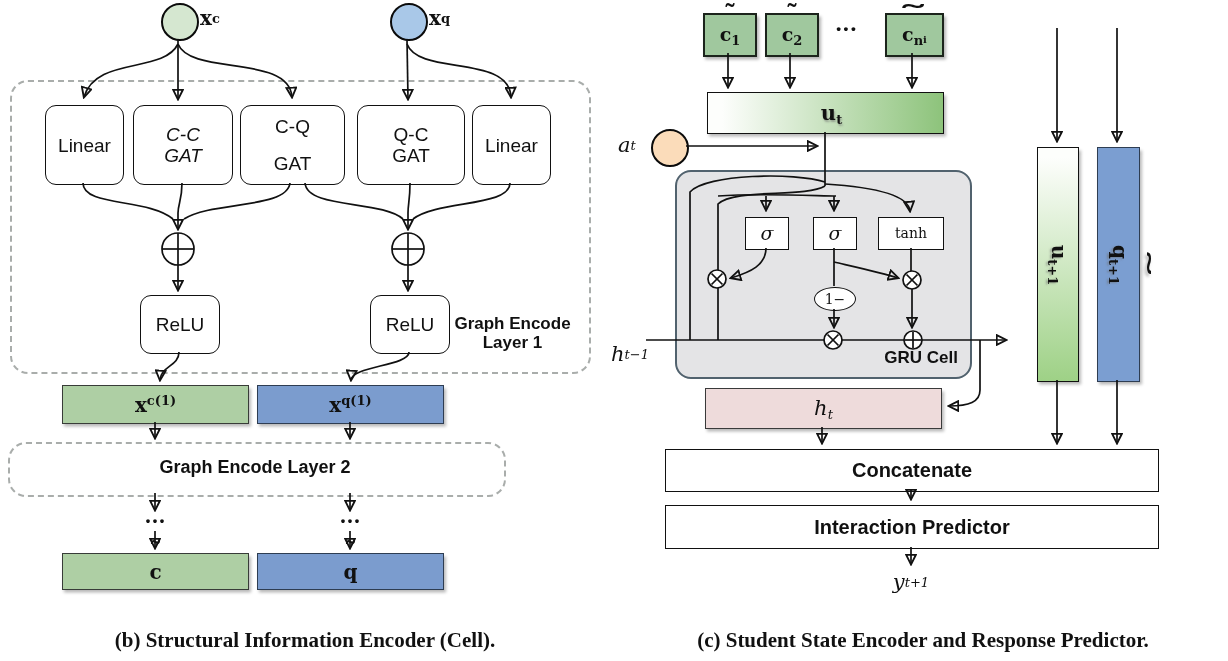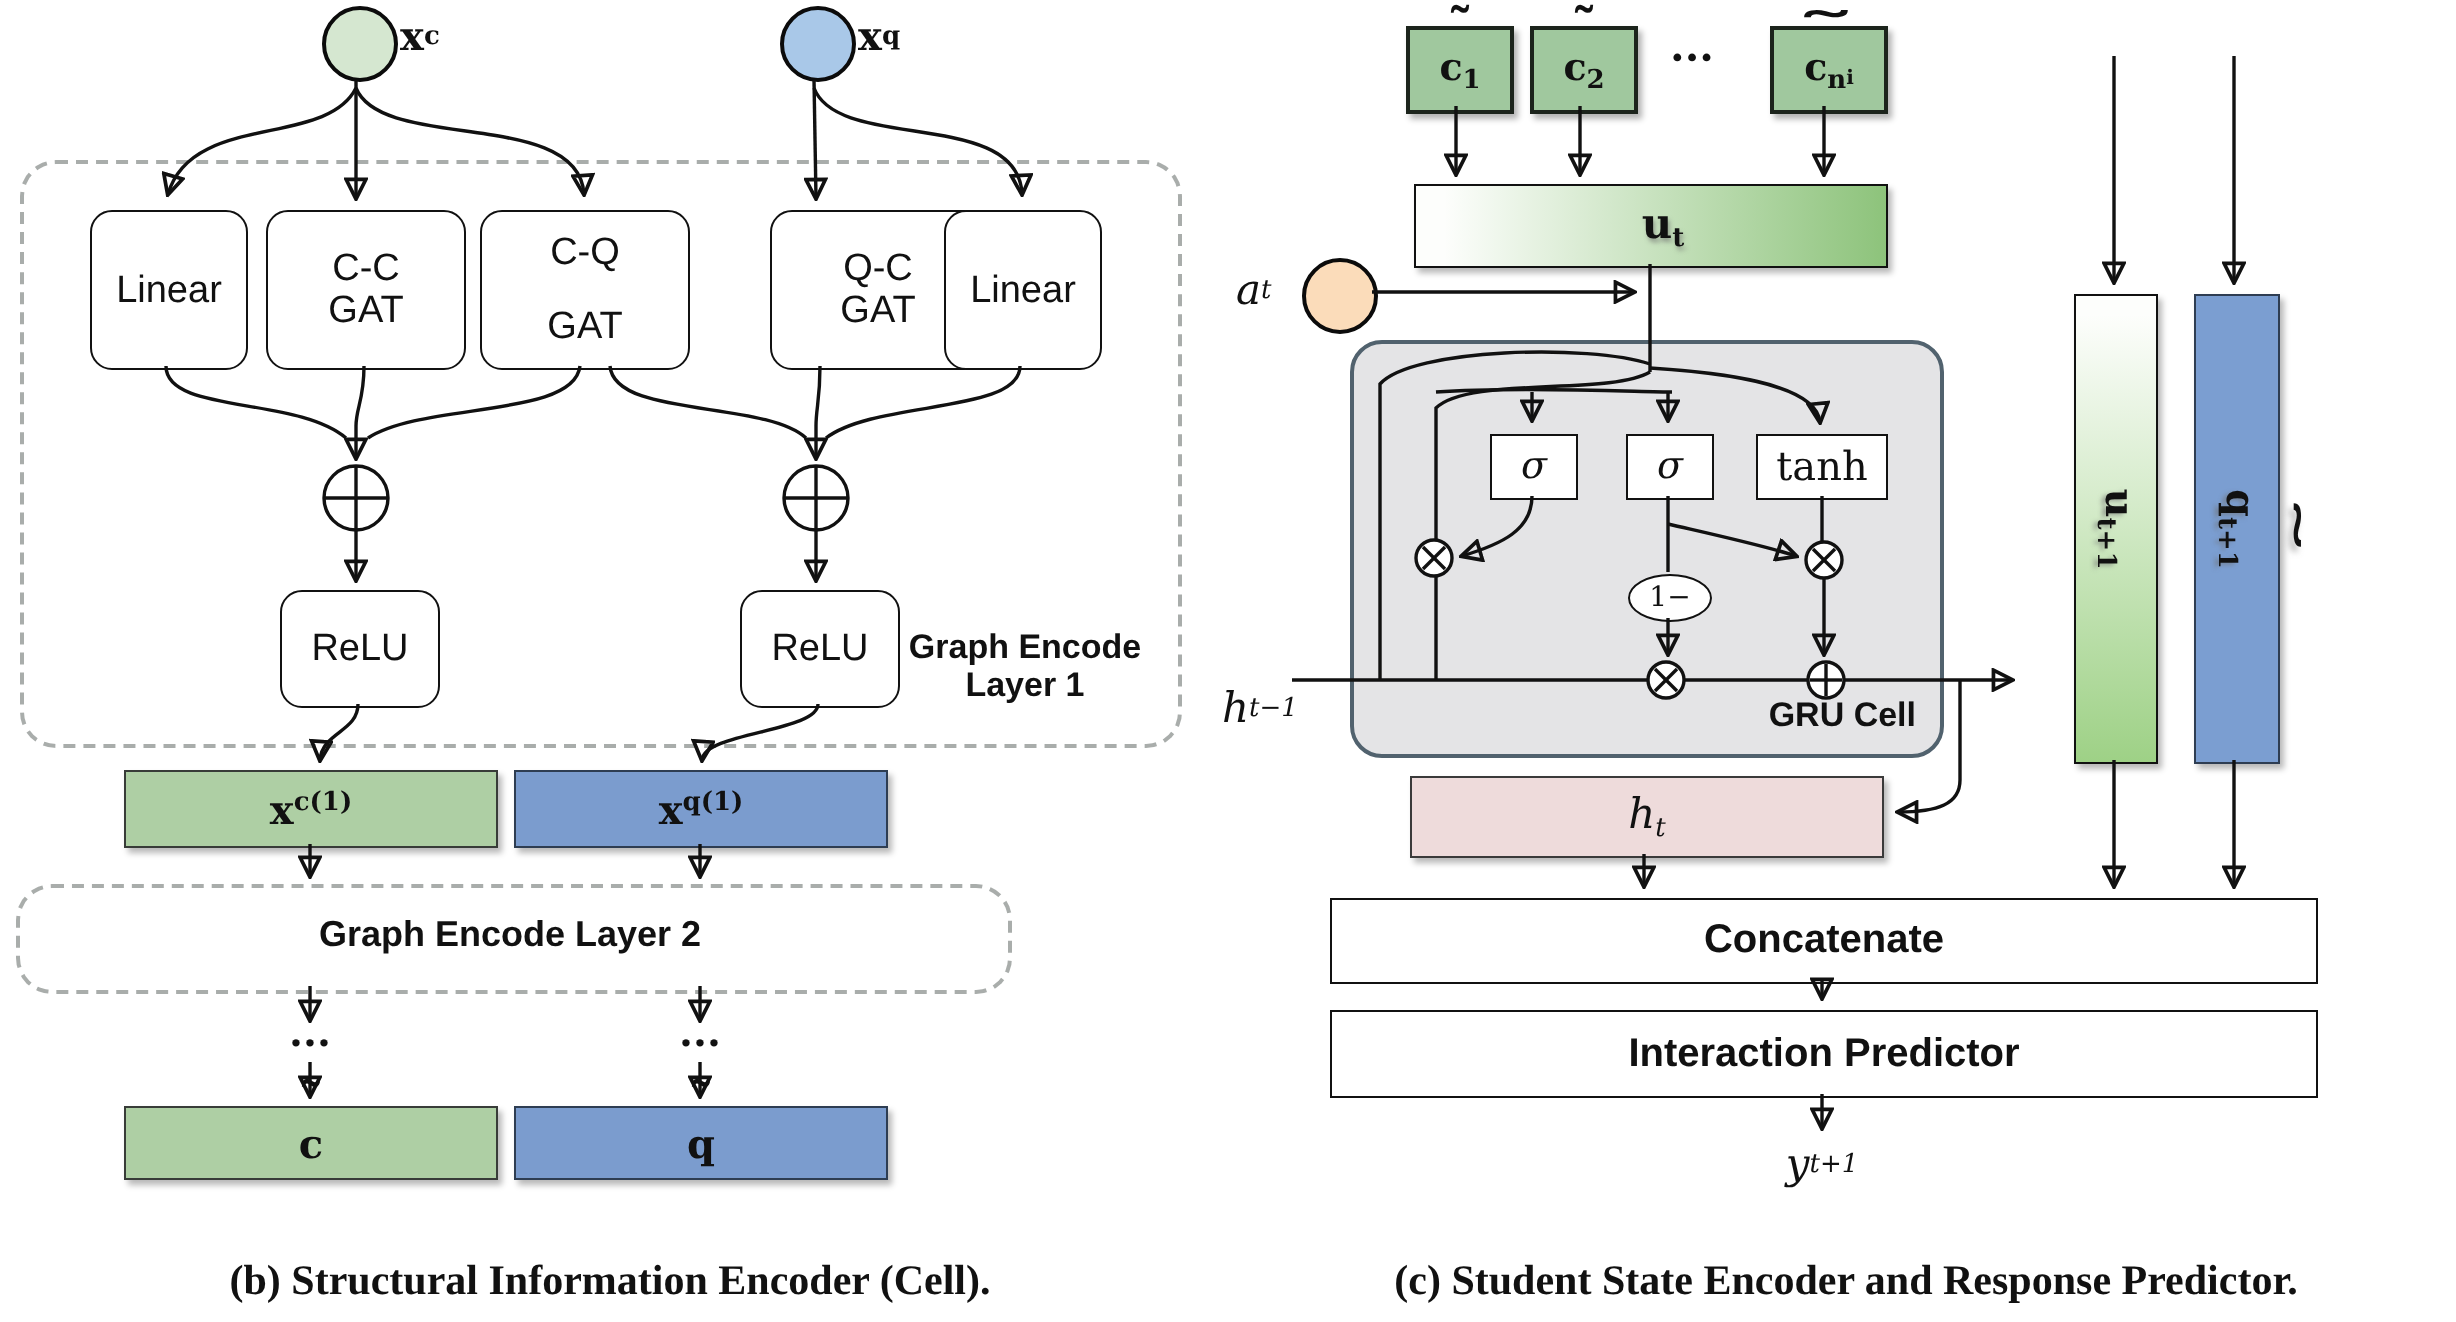--- a/index.html
+++ b/index.html
@@ -61,29 +61,29 @@
   <div class="circ" style="left:390px;top:3px;width:34px;height:34px;background:var(--blue-light);"></div>
   <div class="lbl ms" style="left:429px;top:6px;">
     <span>x</span>
       <span class="sp" style="font-weight:bold">q</span>
   </div>
 
   <div class="rbox" style="left:45px;top:105px;width:77px;height:78px;">
     <div>Linear</div>
     <div></div>
   </div>
-  <div class="rbox" style="left:133px;top:105px;width:98px;height:78px;">
+  <div class="rbox" style="left:133px;top:105px;width:98px;height:78px;font-style:italic;">
     <div>C-C</div>
     <div>GAT</div>
   </div>
   <div class="rbox" style="left:240px;top:105px;width:103px;height:78px;gap:16px;">
     <div>C-Q</div>
     <div>GAT</div>
   </div>
-  <div class="rbox" style="left:357px;top:105px;width:106px;height:78px;margin-left:28px;">
+  <div class="rbox" style="left:357px;top:105px;width:106px;height:78px;">
     <div>Q-C</div>
     <div>GAT</div>
   </div>
   <div class="rbox" style="left:472px;top:105px;width:77px;height:78px;">
     <div>Linear</div>
     <div></div>
   </div>
 
   <div class="rbox" style="left:140px;top:295px;width:78px;height:57px;">
     <div>ReLU</div>
@@ -153,21 +153,21 @@
 
   <div class="abs" style="left:675px;top:170px;width:293px;height:205px;background:var(--gru-gray);
               border:2px solid var(--gru-border);border-radius:16px;z-index:2;"></div>
   <div class="rbox" style="left:745px;top:217px;width:42px;height:31px;border-radius:0;">
     <span class="mi" style="font-size:19px;">σ</span>
   </div>
   <div class="rbox" style="left:813px;top:217px;width:42px;height:31px;border-radius:0;">
     <span class="mi" style="font-size:19px;">σ</span>
   </div>
   <div class="rbox" style="left:878px;top:217px;width:64px;height:31px;border-radius:0;">
-    <span style="font-family:'DejaVu Serif',serif;font-size:20px;">tanh</span>
+    <span style="font-family:'DejaVu Serif',serif;font-size:14px;">tanh</span>
   </div>
   <div class="rbox" style="left:814px;top:287px;width:40px;height:22px;border-radius:50%;border-width:1.7px;z-index:25;">
     <span style="font-family:'DejaVu Serif',serif;font-size:14px;">1−</span>
   </div>
   <div class="lbl boldsans" style="left:843px;top:348px;width:115px;justify-content:flex-end;font-size:17px;">
     <span>GRU Cell</span>
   </div>
   <div class="lbl mi" style="left:611px;top:342px;">
     <span>h</span>
       <span class="sb" style="font-style:italic">t−1</span>

